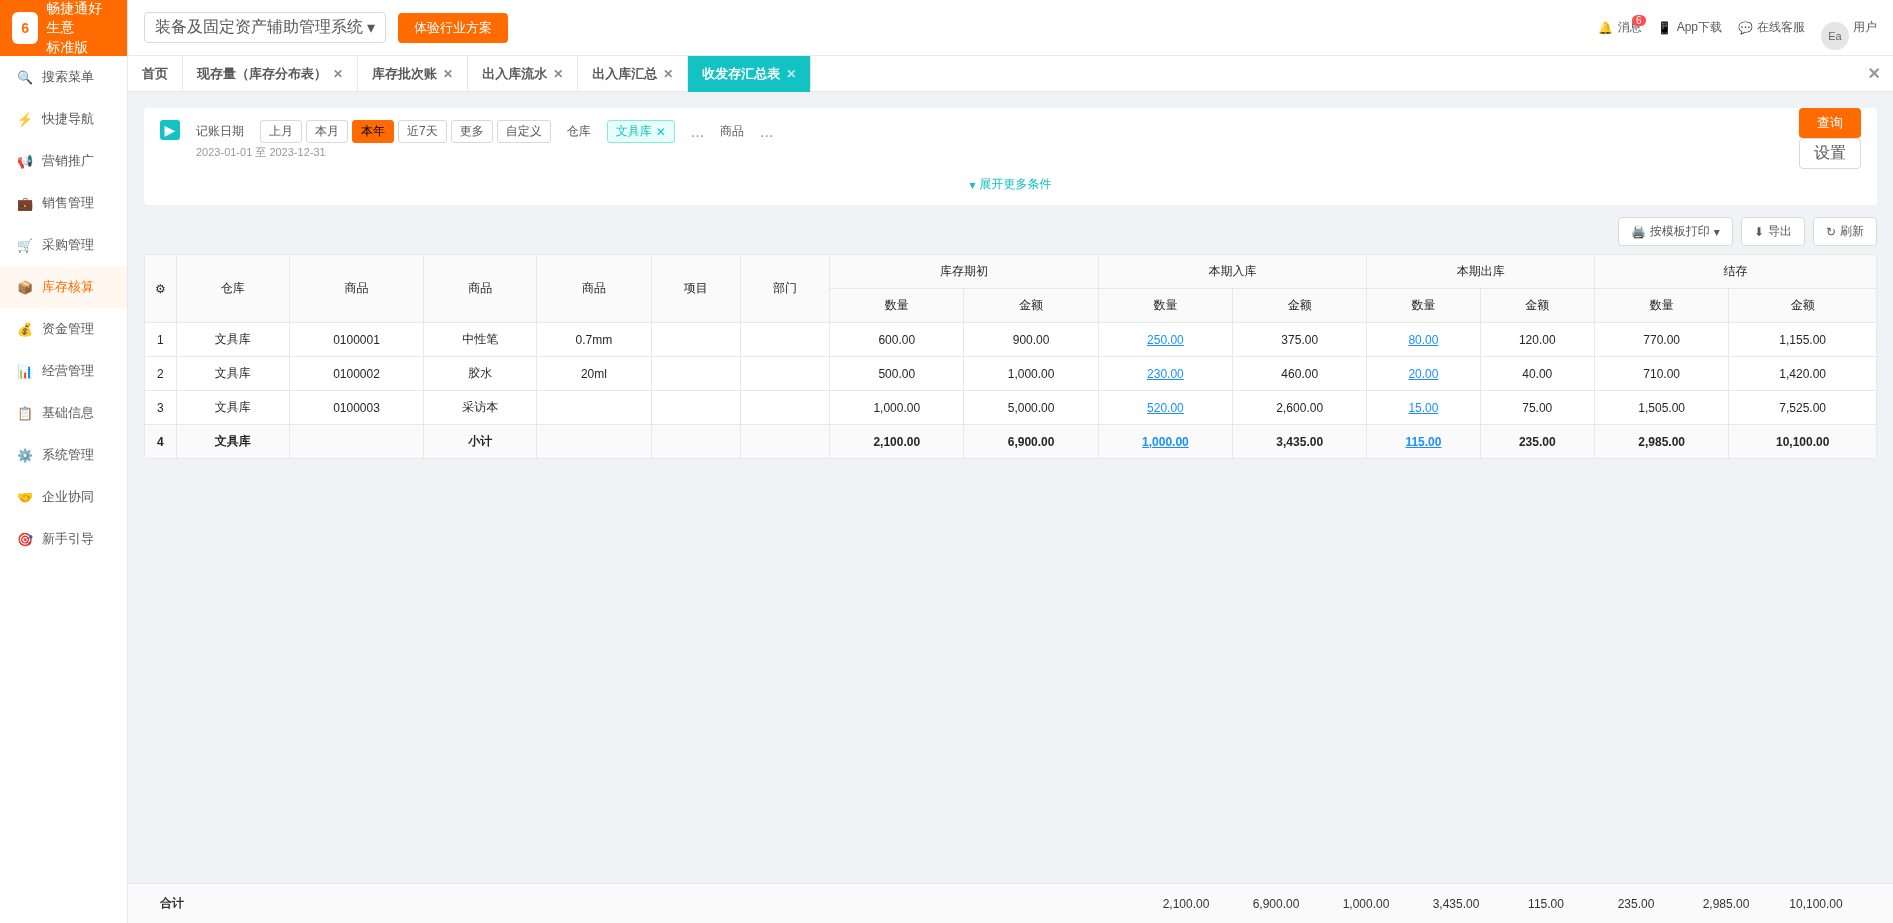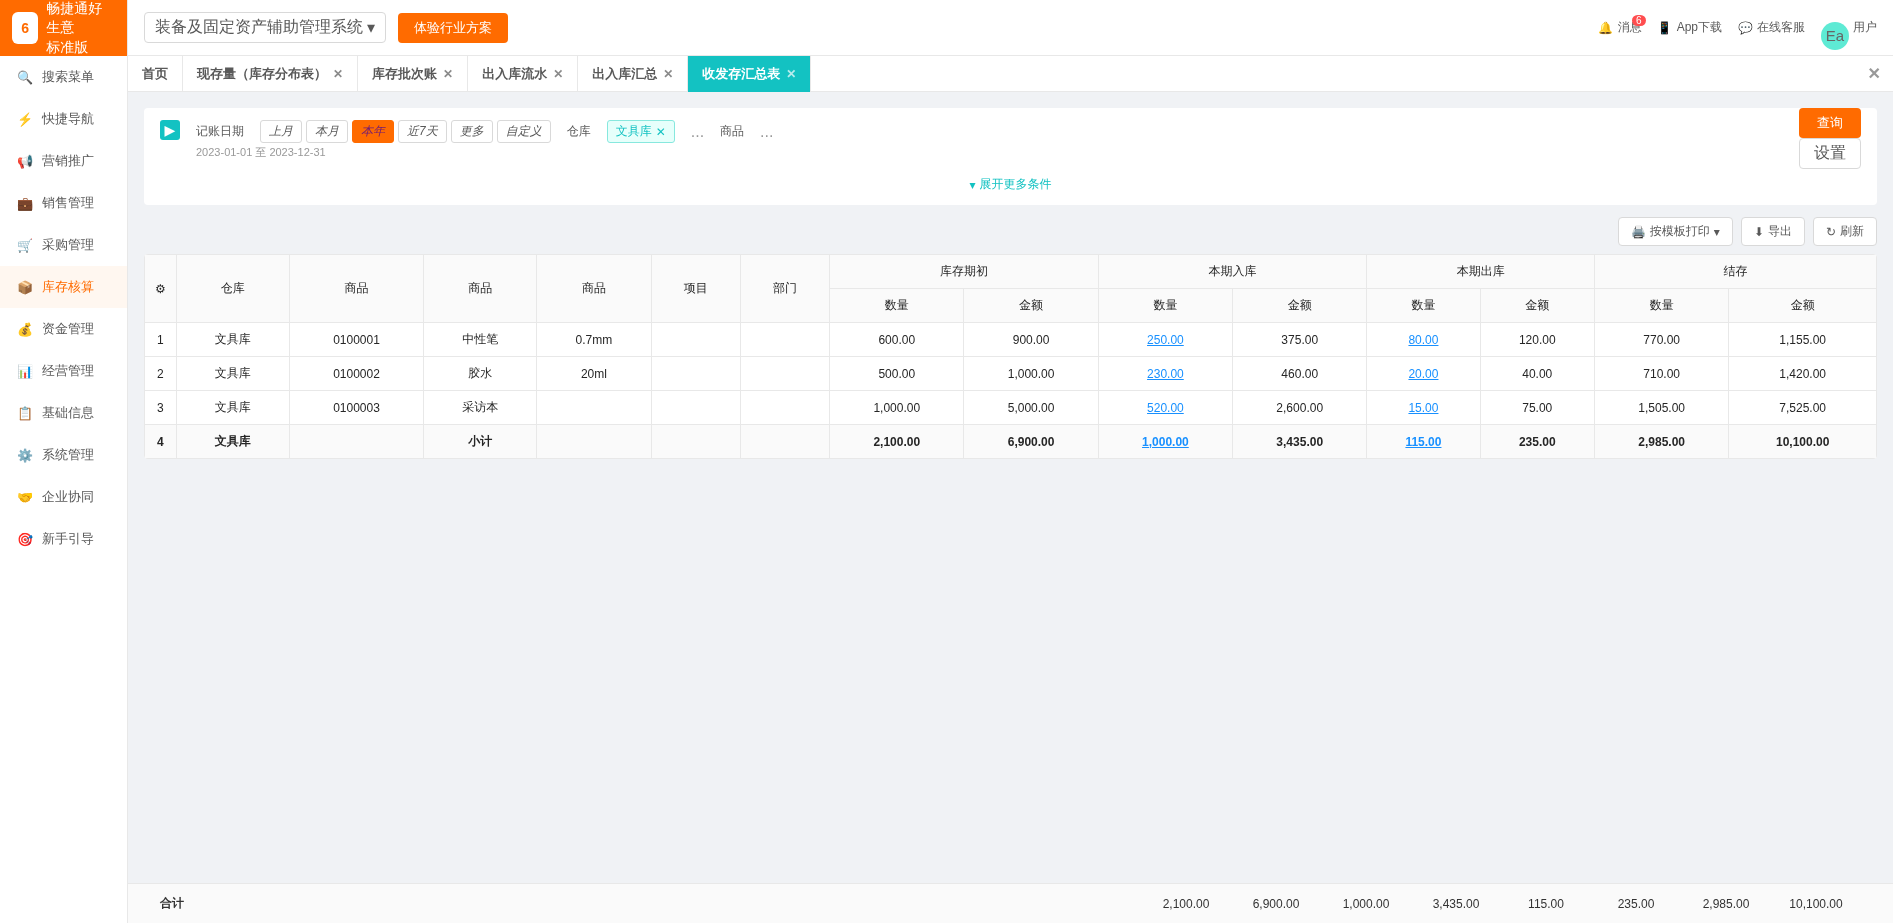--- a/index.html
+++ b/index.html
@@ -15,42 +15,42 @@
     .sidebar-item-icon { width: 18px; height: 18px; display: flex; align-items: center; justify-content: center; flex-shrink: 0; }
 
     
     .top-header { position: fixed; left: 128px; top: 0; right: 0; height: 56px; background: #fff; border-bottom: 1px solid #e8e8e8; display: flex; align-items: center; justify-content: space-between; padding: 0 16px; z-index: 99; }
     .top-header-left { display: flex; align-items: center; gap: 12px; }
     .system-selector { display: flex; align-items: center; gap: 4px; padding: 4px 10px; border: 1px solid #d9d9d9; border-radius: 4px; cursor: pointer; font-size: 16px; color: #595959; }
     .btn-trial { background: #ff6b00; color: #fff; border: none; padding: 6px 16px; border-radius: 4px; cursor: pointer; font-size: 13px; }
     .top-header-right { display: flex; align-items: center; gap: 16px; font-size: 12px; color: #595959; }
     .top-header-right-item { display: flex; align-items: center; gap: 4px; cursor: pointer; position: relative; }
     .notification-badge { position: absolute; top: -4px; right: -4px; background: #ff4d4f; color: #fff; border-radius: 8px; font-size: 10px; padding: 0 3px; min-width: 14px; text-align: center; }
-    .user-avatar { width: 28px; height: 28px; background: #5eead4; border-radius: 50%; display: flex; align-items: center; justify-content: center; font-size: 15px; color: #666; margin-top: 16px; }
+    .user-avatar { width: 28px; height: 28px; background: #e5e5e5; border-radius: 50%; display: flex; align-items: center; justify-content: center; font-size: 11px; color: #666; margin-top: 16px; }
 
     
     .tab-bar { position: fixed; left: 128px; top: 56px; right: 0; height: 36px; background: #fff; border-bottom: 1px solid #e8e8e8; display: flex; align-items: center; z-index: 98; padding: 0 0 0 0; font-weight: bold; }
     .tab-item { display: flex; align-items: center; gap: 6px; padding: 0 14px; height: 36px; cursor: pointer; font-size: 13px; color: #595959; border-right: 1px solid #e8e8e8; white-space: nowrap; }
     .tab-item.active { background: #13c2c2; color: #fff; }
     .tab-item .tab-close { font-size: 12px; cursor: pointer; opacity: 0.7; }
     .tab-bar-close { margin-left: auto; padding: 0 12px; font-size: 16px; cursor: pointer; color: #999; height: 36px; display: flex; align-items: center; }
 
     
     .main-content { margin-left: 128px; margin-top: 92px; padding: 16px; min-height: calc(100vh - 92px); }
 
     
     .page-title { font-size: 14px; color: #262626; margin-bottom: 12px; font-weight: 500; }
 
     
     .filter-bar { background: #fff; border-radius: 4px; padding: 12px 16px; margin-bottom: 12px; position: relative; }
     .filter-row { display: flex; align-items: center; gap: 16px; flex-wrap: wrap; }
     .filter-label { color: #595959; font-size: 12px; white-space: nowrap; }
     .date-buttons { display: flex; gap: 4px; align-items: center; }
-    .date-btn { padding: 2px 8px; border: 1px solid #d9d9d9; border-radius: 3px; cursor: pointer; font-size: 12px; color: #595959; background: #fff; font-style: italic; }
-    .date-btn.active { background: #ff6b00; color: #701a75; border-color: #ff6b00; }
+    .date-btn { padding: 2px 8px; border: 1px solid #d9d9d9; border-radius: 3px; cursor: pointer; font-size: 12px; color: #595959; background: #fff; }
+    .date-btn.active { background: #ff6b00; color: #000000; border-color: #ff6b00; }
     .date-range-text { font-size: 11px; color: #999; margin-top: 2px; }
     .filter-tag { display: flex; align-items: center; gap: 4px; background: #e6fffb; border: 1px solid #87e8de; border-radius: 3px; padding: 2px 8px; font-size: 12px; color: #13c2c2; }
     .filter-tag-close { cursor: pointer; font-size: 12px; color: #13c2c2; }
     .expand-btn { display: flex; align-items: center; gap: 4px; color: #13c2c2; cursor: pointer; font-size: 12px; margin-top: 8px; }
     .filter-actions { position: absolute; right: 16px; top: 0; display: flex; flex-direction: column; }
     .btn-query { background: #ff6b00; color: #fff; border: none; padding: 6px 18px; border-radius: 4px; cursor: pointer; font-size: 13px; }
     .btn-settings { background: #fff; color: #595959; border: 1px solid #d9d9d9; padding: 4px 12px; border-radius: 4px; cursor: pointer; font-size: 16px; }
     .filter-dots { color: #999; cursor: pointer; font-size: 16px; }
 
     

